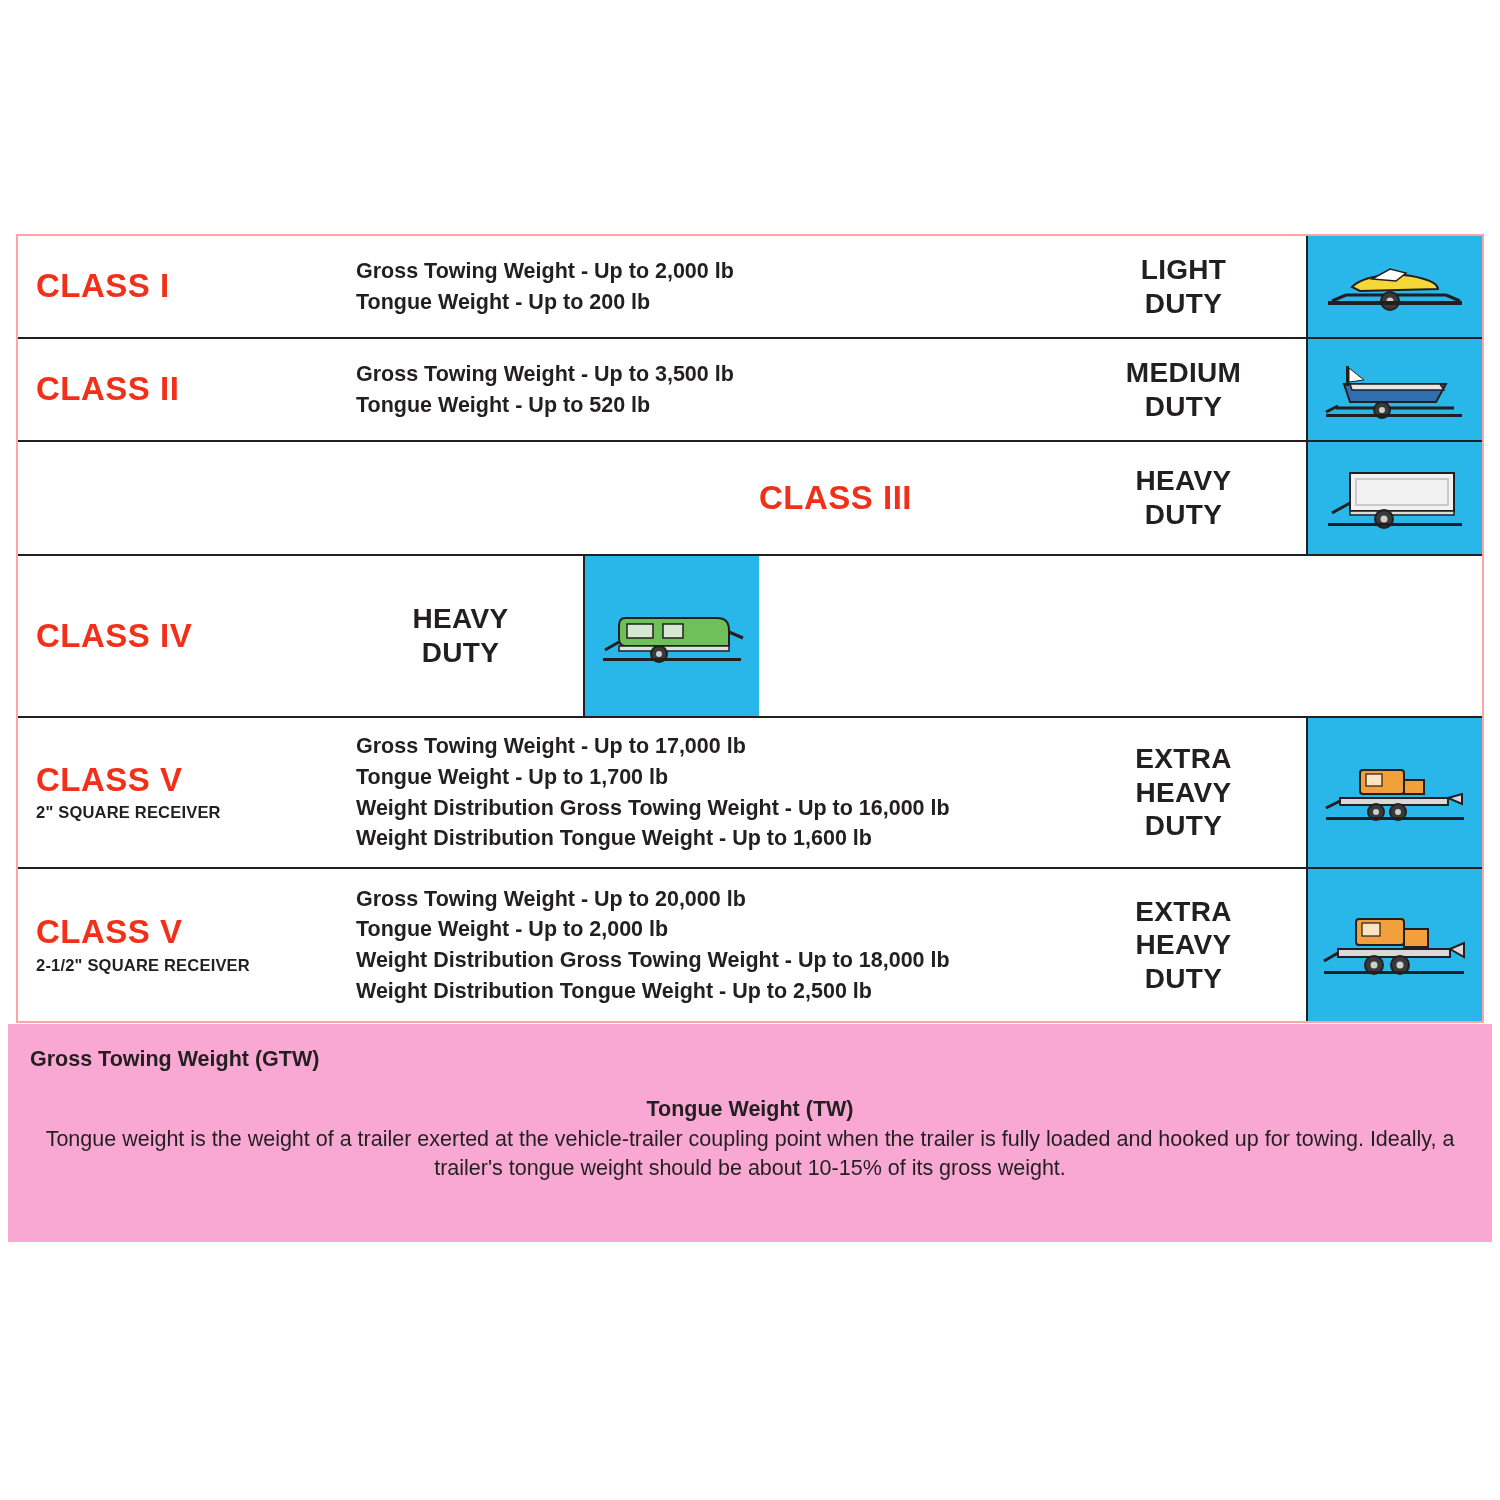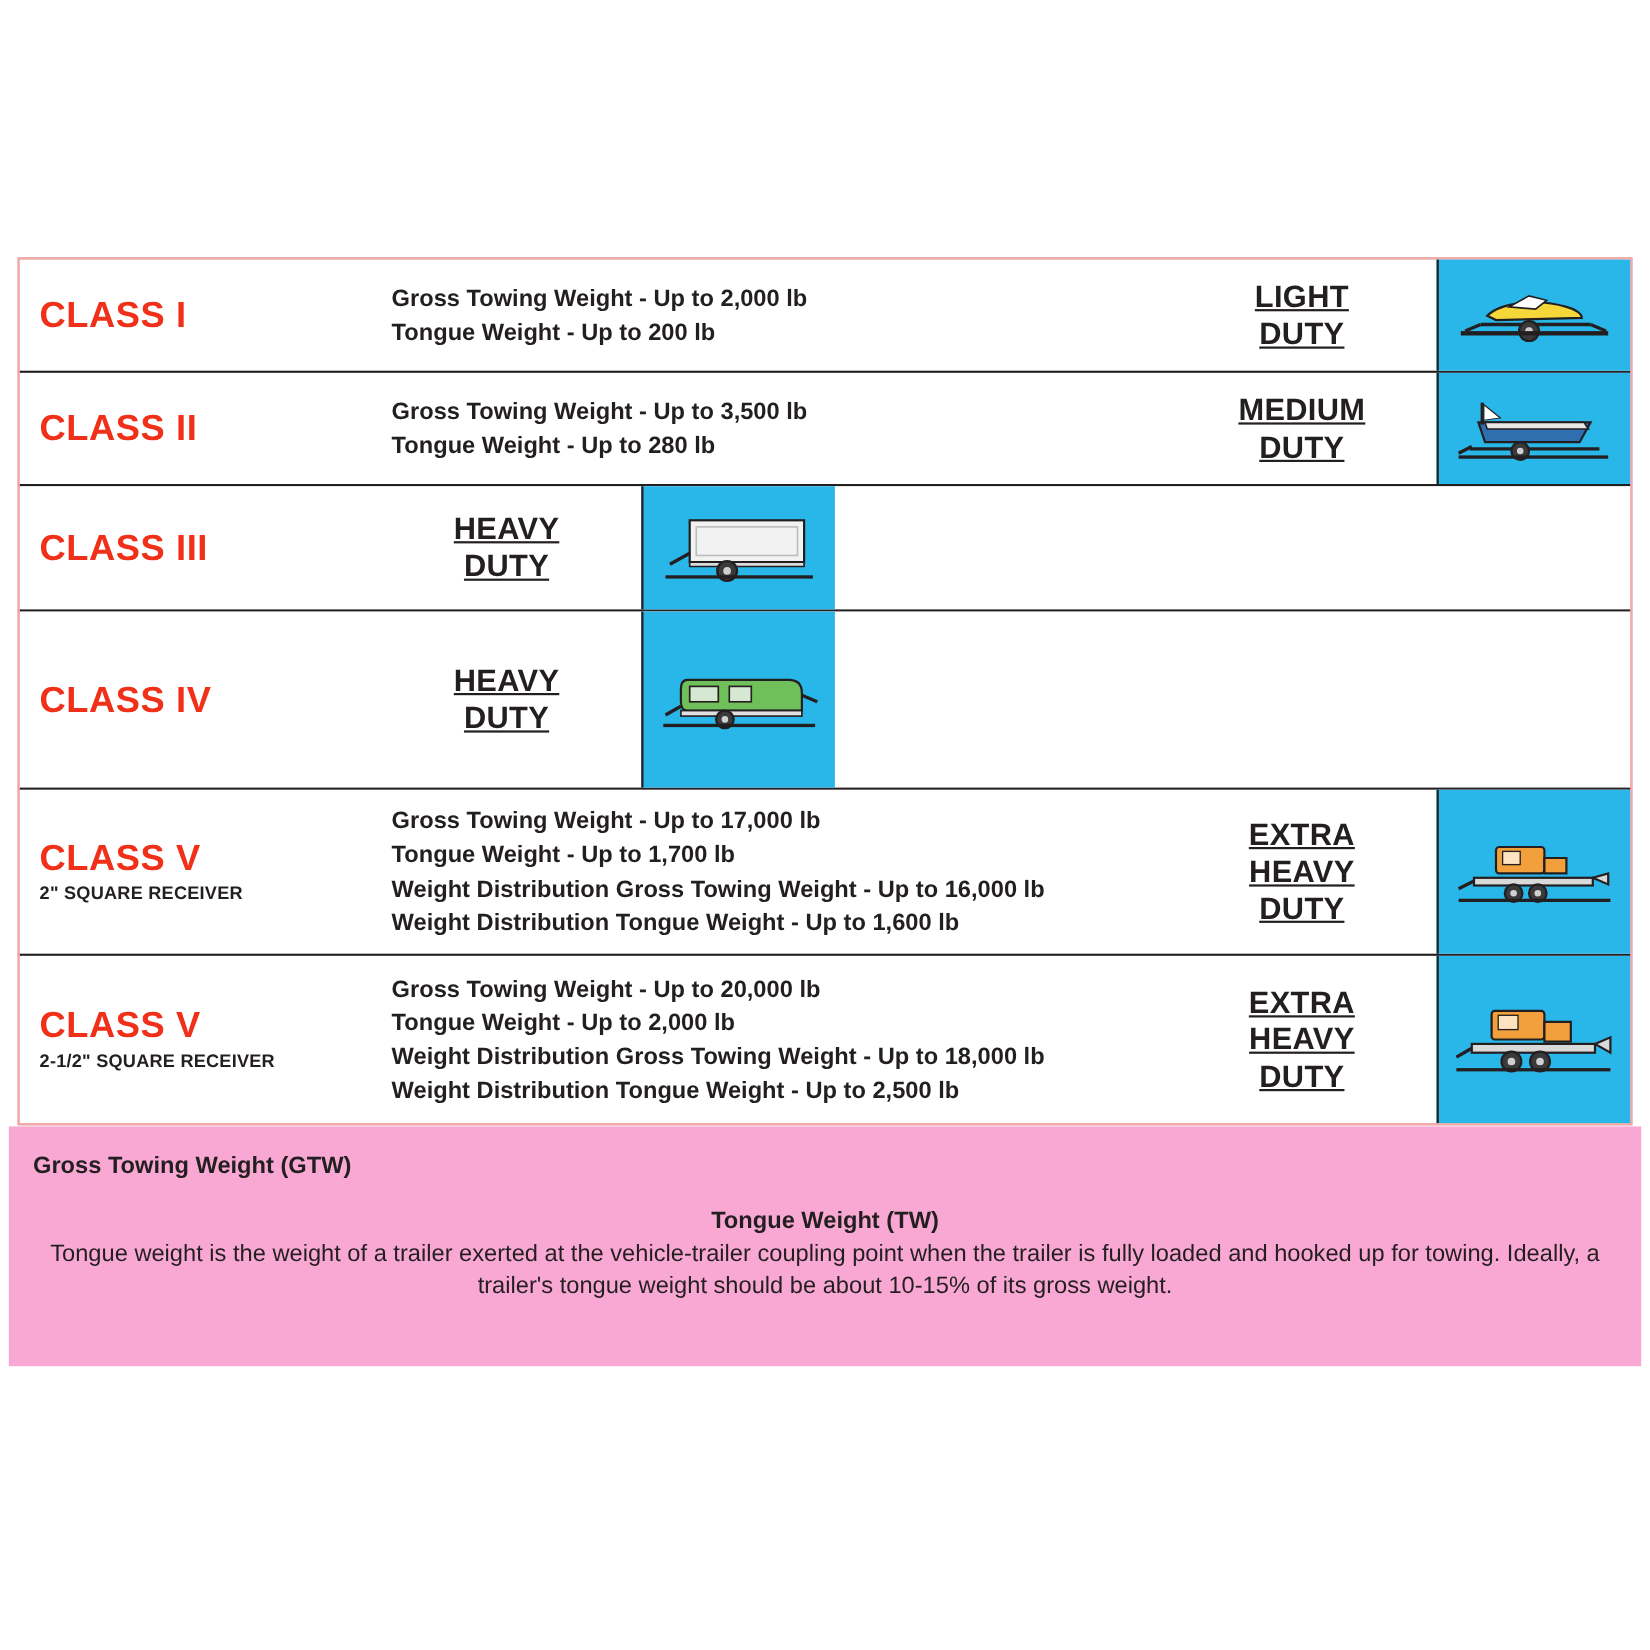--- a/index.html
+++ b/index.html
@@ -84,39 +84,38 @@
     align-items: center;
     text-align: center;
     box-sizing: border-box;
   }
   .duty-line {
     color: #231f20;
     font-weight: bold;
     font-size: 28px;
     line-height: 1.2;
     letter-spacing: 0.3px;
-    text-decoration: underline;
   }
 
   .cell-image {
     width: 176px;
     flex: 0 0 176px;
     background: #29b6e8;
     border-left: 2px solid #231f20;
     display: flex;
     align-items: center;
     justify-content: center;
     box-sizing: border-box;
   }
   .cell-image svg { display: block; }
 
   
   .r0 { height: 101px; }
   .r1 { height: 101px; }
-  .r2 { height: 112px; }
+  .r2 { height: 112px; justify-content: flex-end; }
   .r3 { height: 160px; }
   .r4 { height: 149px; }
   .r5 { height: 152px; }
 
   
   .notes {
     position: absolute;
     left: 8px;
     top: 1024px;
     width: 1484px;
@@ -173,21 +172,21 @@
         </span>
       </div>
     </div>
 
     <div class="row r1">
       <div class="cell-class">
         <div class="class-title">CLASS II</div>
       </div>
       <div class="cell-specs">
         <div class="spec-line">Gross Towing Weight - Up to 3,500 lb</div>
-        <div class="spec-line">Tongue Weight - Up to 280 lb</div>
+        <div class="spec-line">Tongue Weight - Up to 520 lb</div>
       </div>
       <div class="cell-duty">
         <div class="duty-line">MEDIUM</div>
         <div class="duty-line">DUTY</div>
       </div>
       <div class="cell-image">
         <span>
           <svg width="150" height="72" viewBox="0 0 150 72">
             <path d="M24 30 L30 48 L116 48 L126 30 Z" fill="#2f6fb0" stroke="#231f20" stroke-width="2"></path>
             <path d="M30 30 L120 30 L124 36 L32 36 Z" fill="#e7e7e7" stroke="#231f20" stroke-width="1.5"></path>

